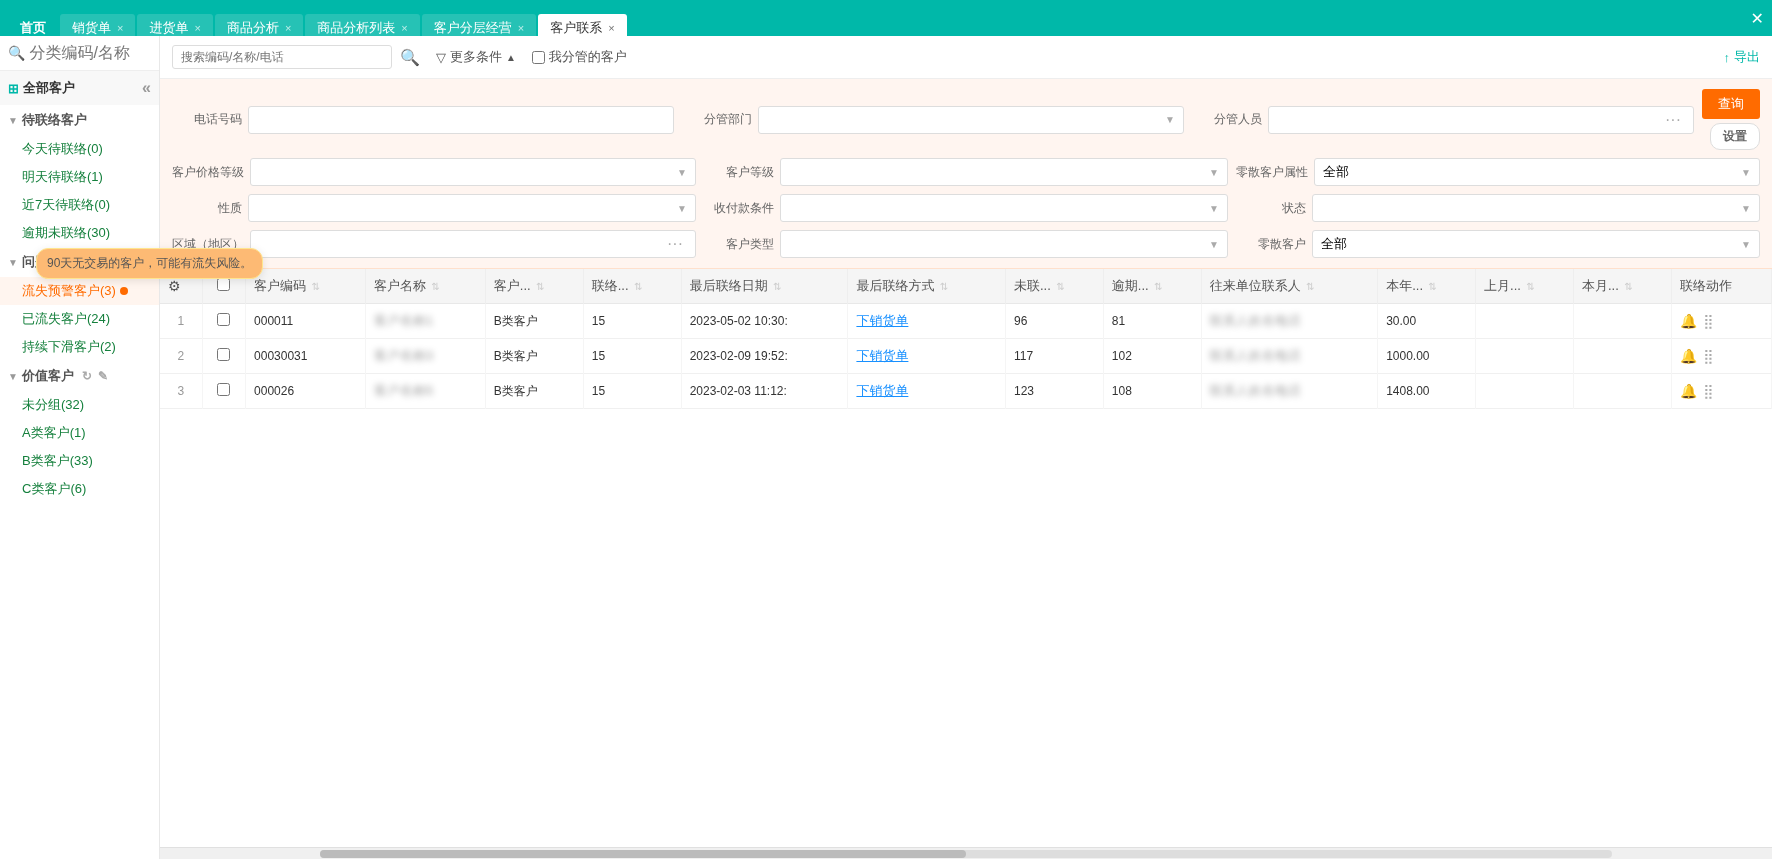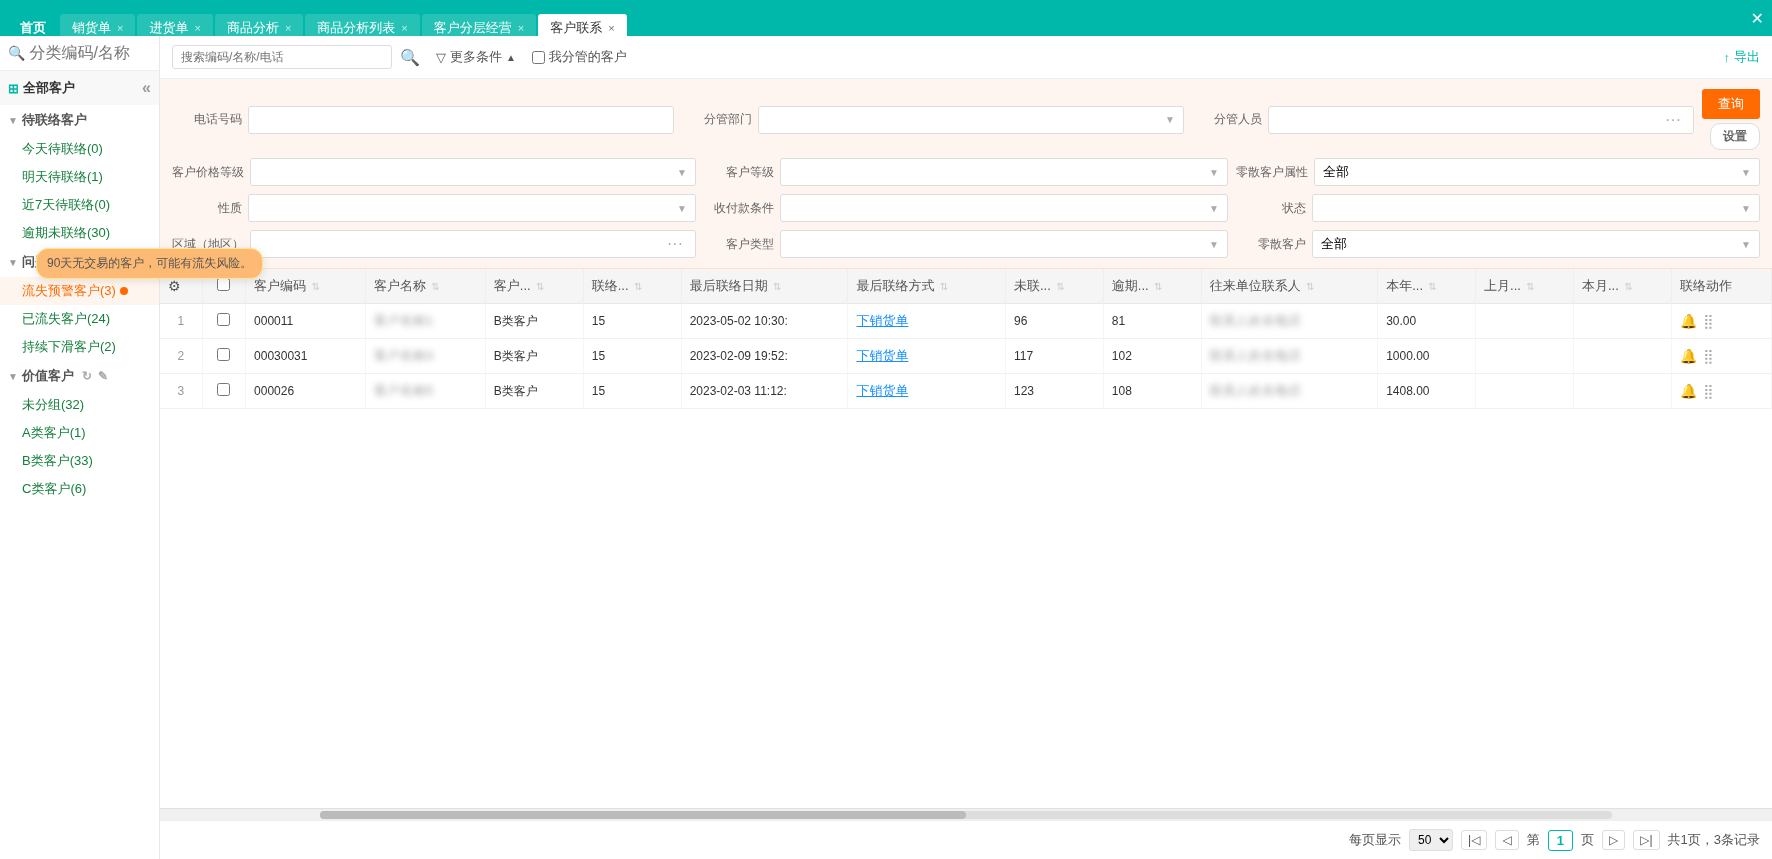--- a/index.html
+++ b/index.html
@@ -786,29 +786,15 @@
           </tbody>
       </table>
     </div>
 
     <div class="bottom-scrollbar">
       <div class="bottom-scrollbar-inner">
         <div class="bottom-scrollbar-thumb"></div>
       </div>
     </div>
 
-    <div class="pagination">
-      <span>每页显示</span>
-      <select class="page-select">
-        <option>50</option>
-      </select>
-      <button class="page-btn">|◁</button>
-      <button class="page-btn">◁</button>
-      <span>第</span>
-      <span class="page-current">1</span>
-      <span>页</span>
-      <button class="page-btn">▷</button>
-      <button class="page-btn">▷|</button>
-      <span>共1页，3条记录</span>
-    </div>
 
   </div>
 </div>
 
 </body></html>

